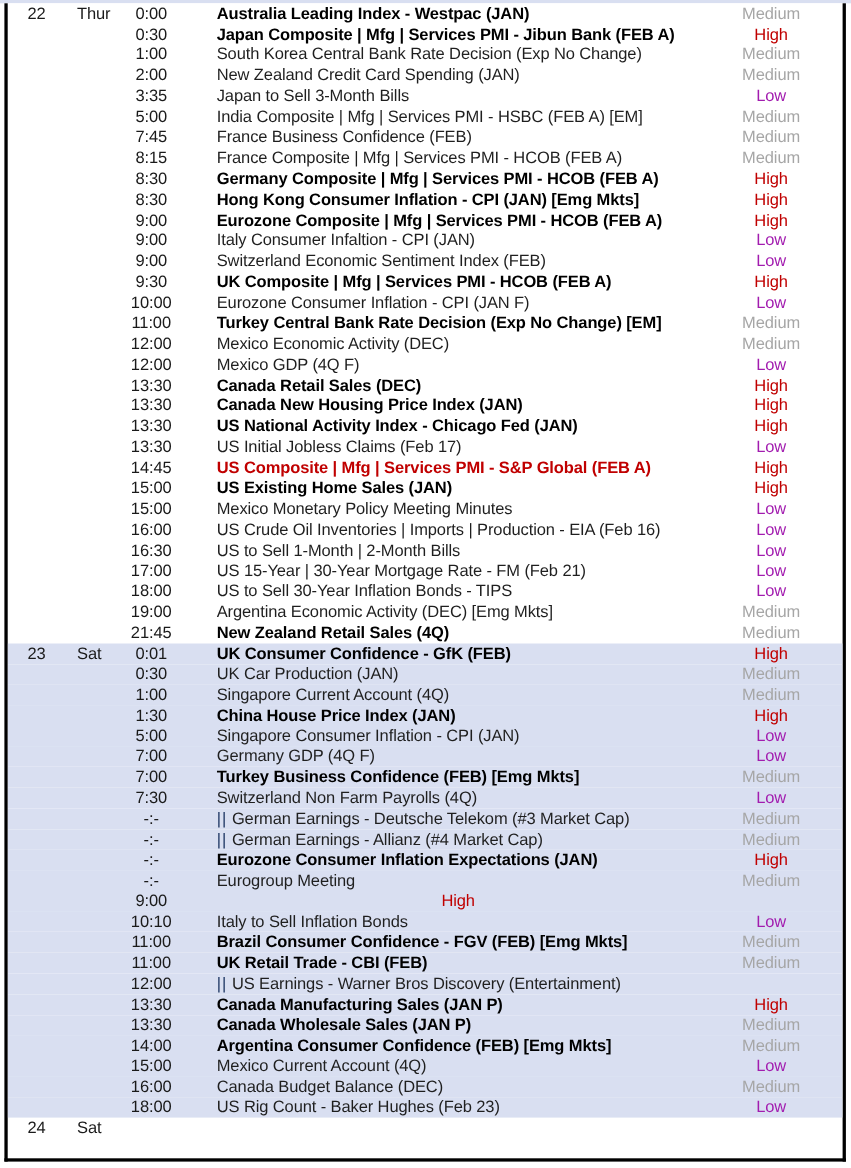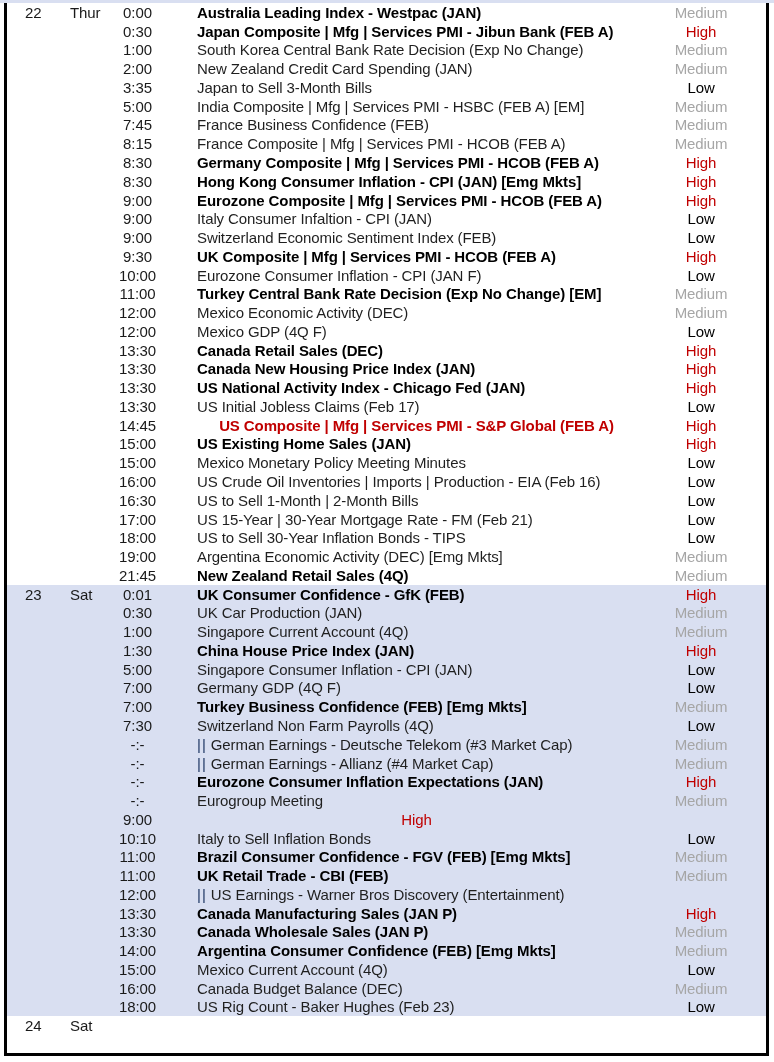--- a/index.html
+++ b/index.html
@@ -32,26 +32,26 @@
     letter-spacing:-0.1px;
     color:#1f1f1f;
     white-space:nowrap;
   }
   .row.shaded{background:#D9DFF1;}
   .c-day{padding-left:18px;color:#1a1a1a;}
   .c-dow{padding-left:5px;color:#1a1a1a;}
   .c-time{text-align:center;color:#1a1a1a;}
   .c-event{overflow:hidden;}
   .c-event.bold{font-weight:700;color:#000;}
-  .c-event.red{color:#C00000;text-align:center;}
+  .c-event.red{color:#C00000;}
   .pipe-prefix{color:#1F3864;font-weight:400;letter-spacing:1px;margin-right:4px;}
   .c-level{text-align:center;}
   .lvl-High{color:#C00000;}
   .lvl-Medium{color:#A6A6A6;}
-  .lvl-Low{color:#000000;text-align:center;}
+  .lvl-Low{color:#a21caf;text-align:center;}
 </style>
 </head>
 <body>
 
 <div class="sheet">
   <div class="top-sliver"></div>
   <div class="frame">
       <div class="row">
         <div class="c-day">22</div>
         <div class="c-dow">Thur</div>

